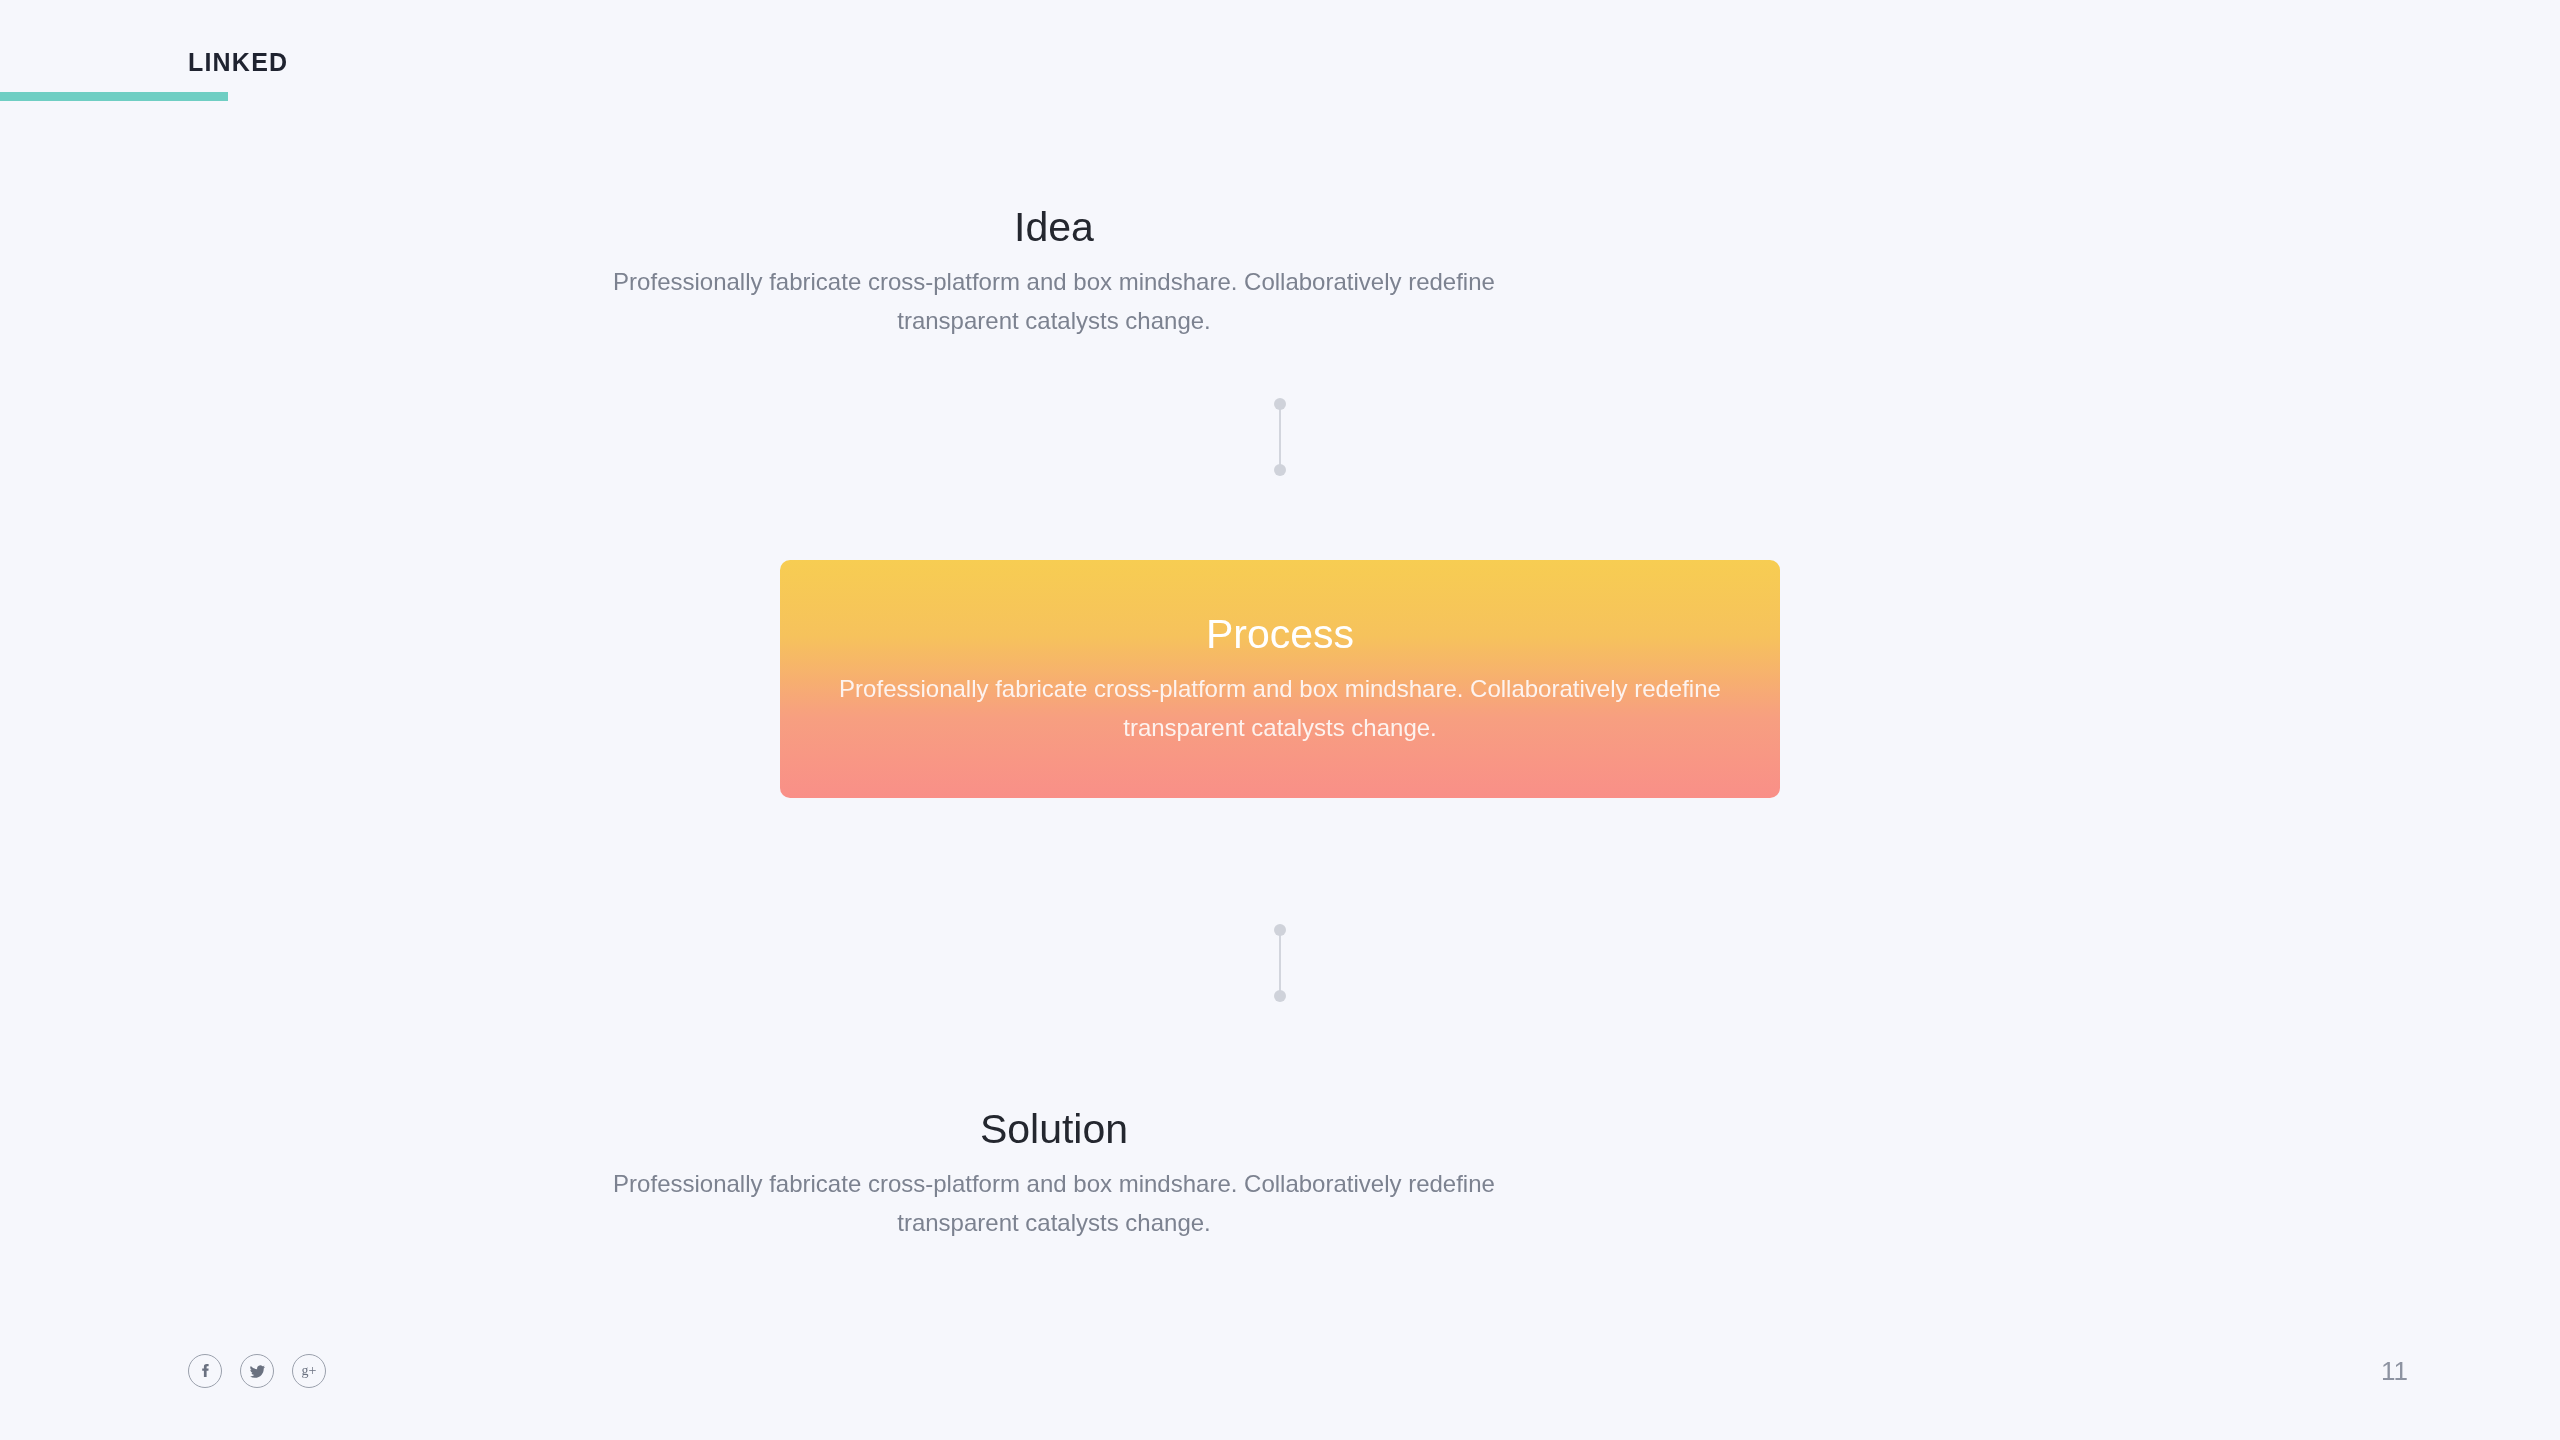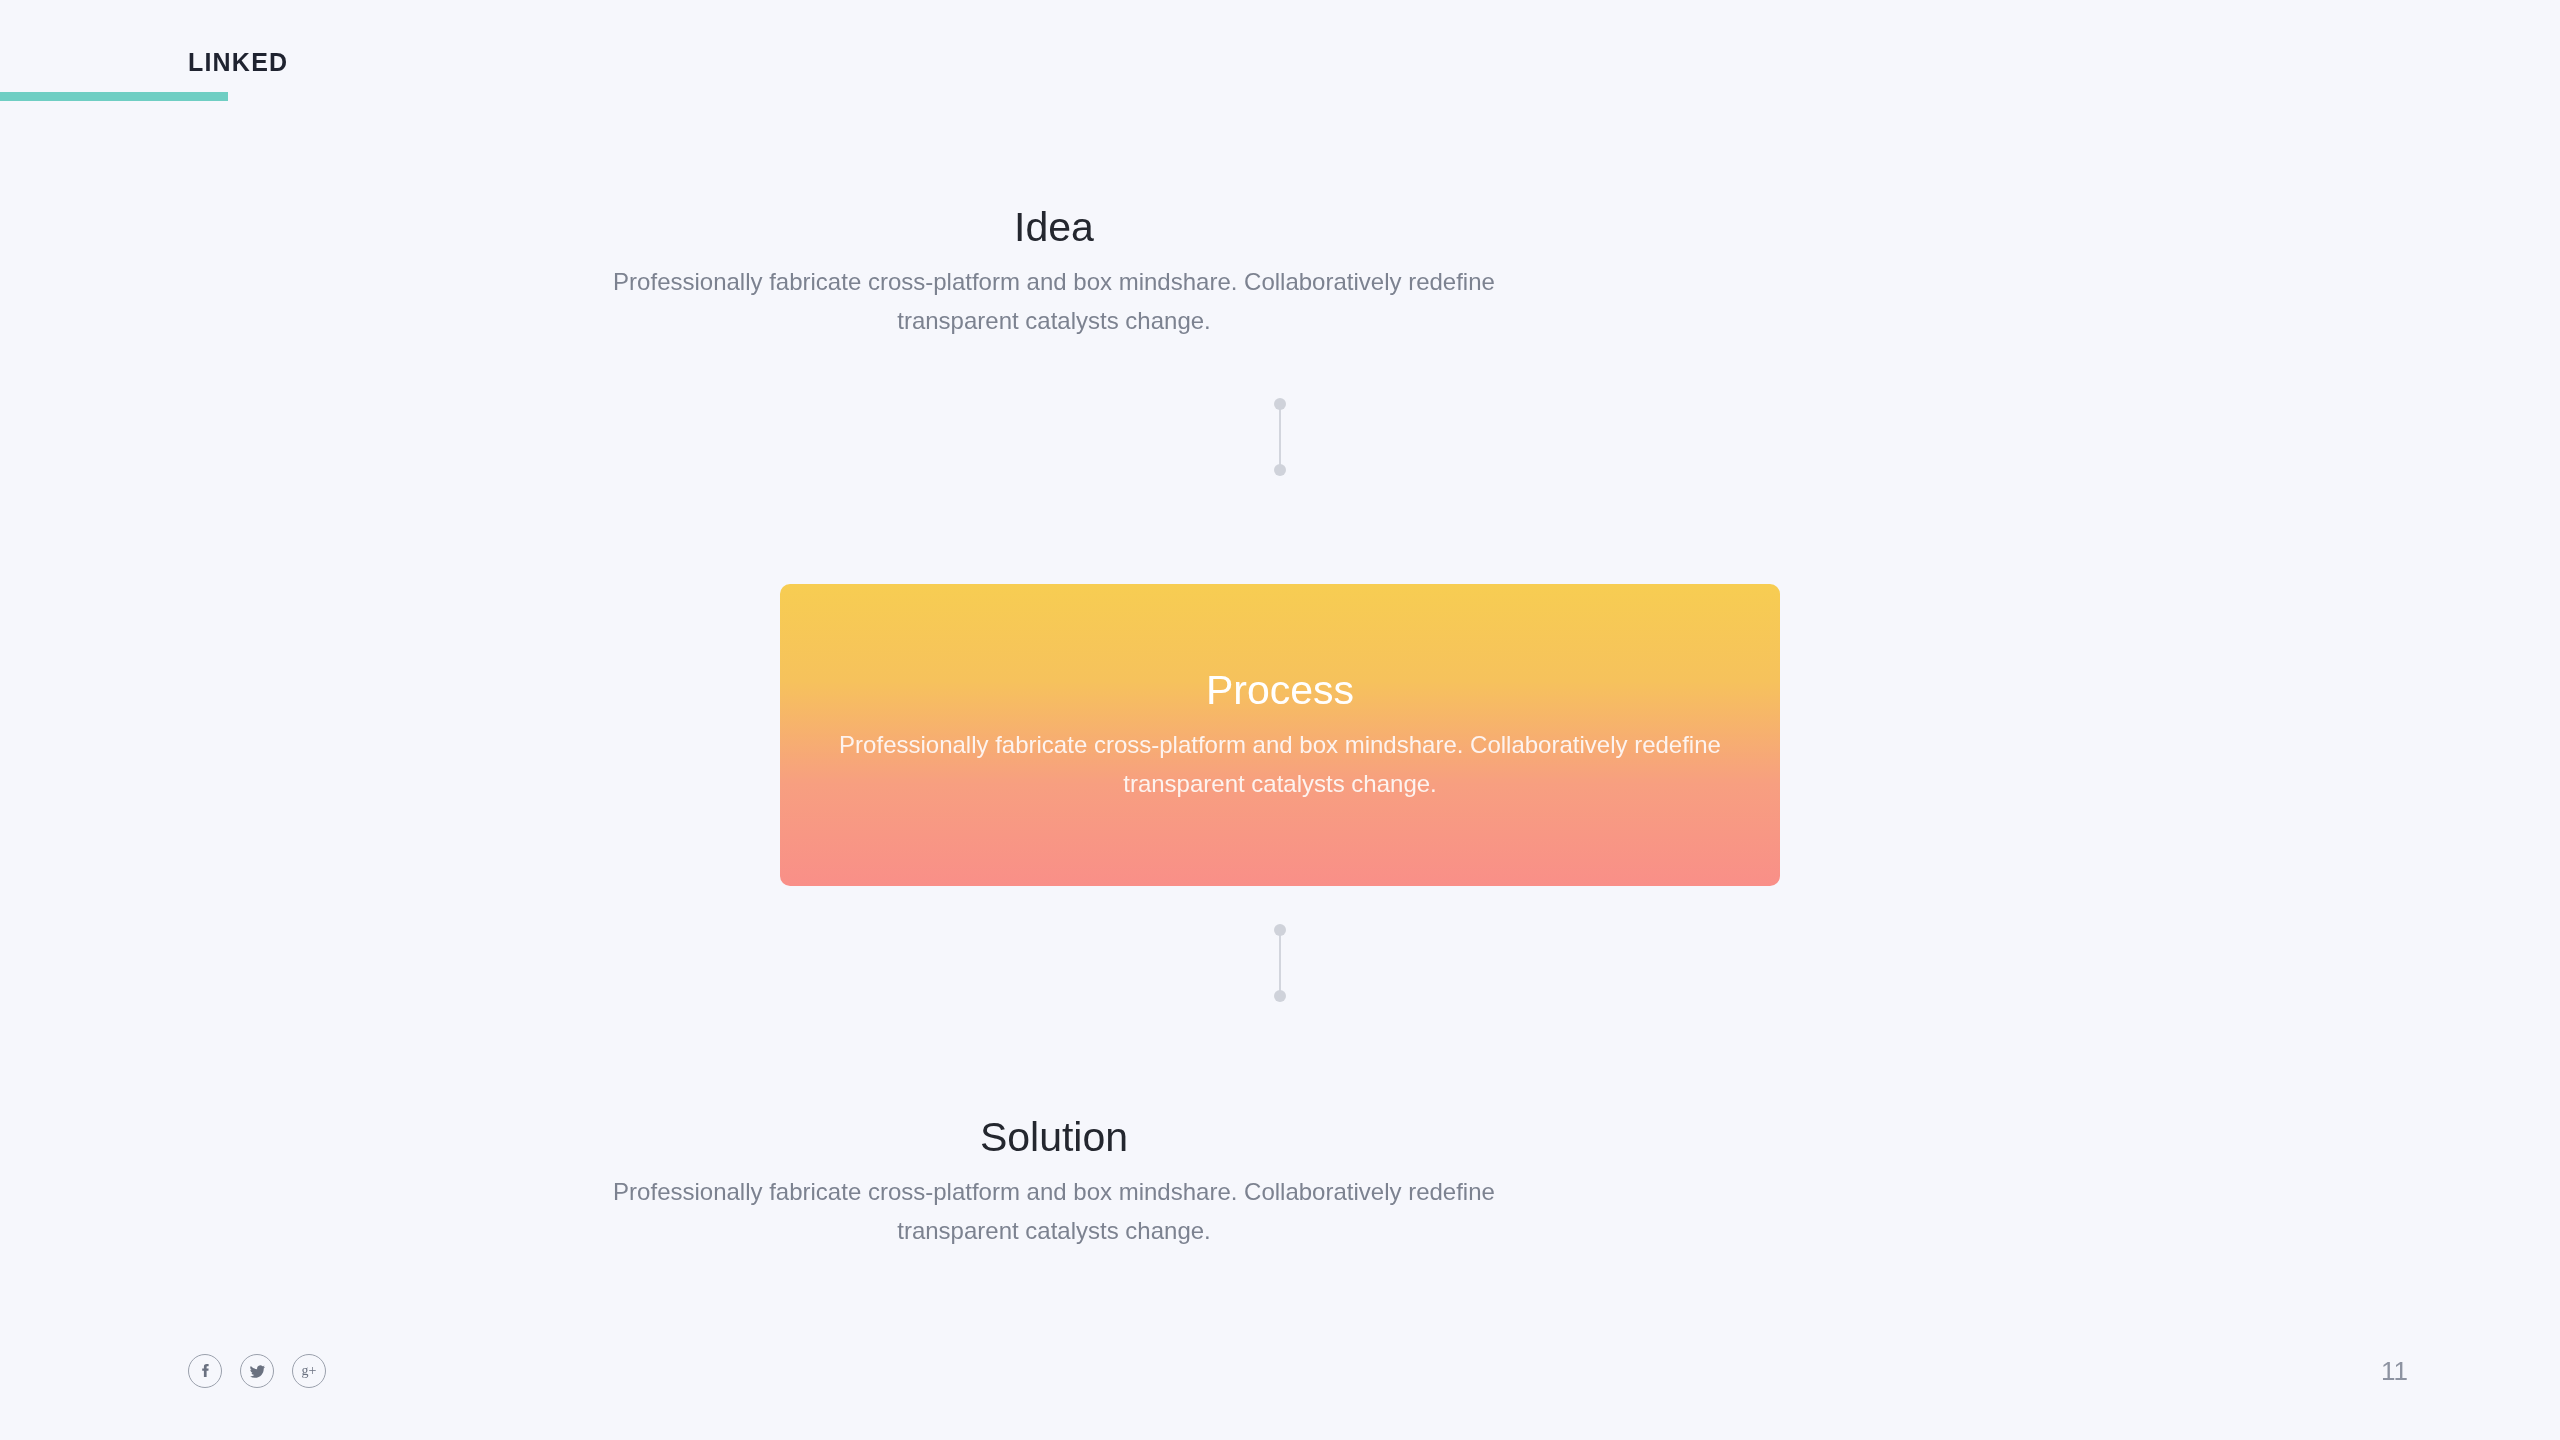--- a/index.html
+++ b/index.html
@@ -126,41 +126,40 @@
   }
 
   .connector-two {
     top: 834px;
     height: 66px;
   }
 
   
   .step-card {
     position: absolute;
-    top: 488px;
+    top: 464px;
     left: 780px;
     width: 1000px;
-    height: 302px;
+    height: 238px;
     border-radius: 10px;
     background: linear-gradient(180deg, #f7cd52 0%, #f6c25c 32%, #f79f80 66%, #f98f88 100%);
     display: flex;
     flex-direction: column;
     justify-content: center;
     align-items: center;
   }
 
   .step-card .step-title { color: #ffffff; }
   .step-card .step-desc  { color: #fdf3ef; }
 
   
   .step-solution {
     position: absolute;
     top: 1010px;
     left: 0;
-    margin-top: 8px;
   }
 
   
   .footer {
     position: absolute;
     bottom: 0;
     left: 0;
     width: 2560px;
     height: 140px;
   }

